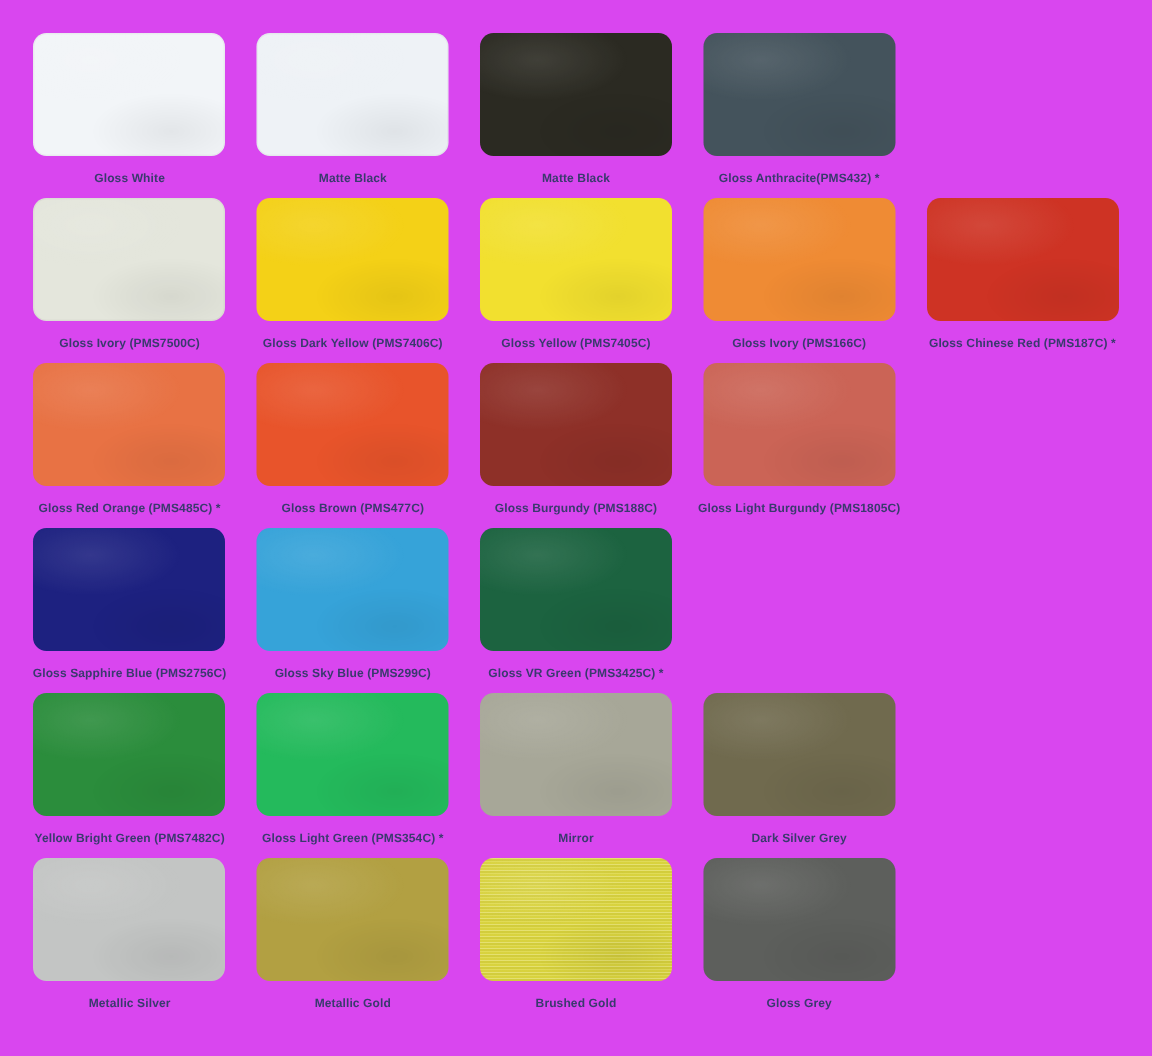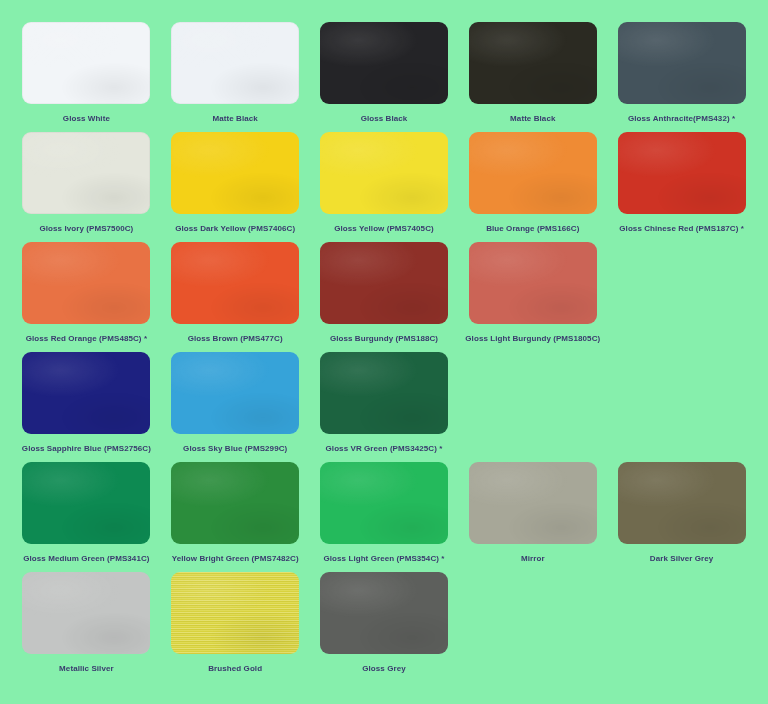--- a/index.html
+++ b/index.html
@@ -14,21 +14,21 @@
     overflow: hidden;
     font-family: "Liberation Sans", "DejaVu Sans", sans-serif;
     -webkit-font-smoothing: antialiased;
   }
 
   #swatch-chart {
     width: 768px;
     height: 704px;
     box-sizing: border-box;
     padding: 22px 12px 0 12px;
-    background: #86efac;
+    background: #d946ef;
   }
 
   .swatch-row {
     display: flex;
     flex-direction: row;
     width: 744px;
     height: 110px;
     margin: 0;
   }
 
@@ -105,24 +105,20 @@
     <div class="swatch-row">
       <div class="swatch-cell">
         <div class="swatch-chip pale" style="background-color: rgb(242, 245, 248);"></div>
         <div class="swatch-label">Gloss White</div>
       </div>
       <div class="swatch-cell">
         <div class="swatch-chip pale" style="background-color: rgb(238, 242, 246);"></div>
         <div class="swatch-label">Matte Black</div>
       </div>
       <div class="swatch-cell">
-        <div class="swatch-chip" style="background-color: rgb(36, 36, 39);"></div>
-        <div class="swatch-label">Gloss Black</div>
-      </div>
-      <div class="swatch-cell">
         <div class="swatch-chip" style="background-color: rgb(43, 42, 34);"></div>
         <div class="swatch-label">Matte Black</div>
       </div>
       <div class="swatch-cell">
         <div class="swatch-chip" style="background-color: rgb(68, 83, 92);"></div>
         <div class="swatch-label">Gloss Anthracite(PMS432) *</div>
       </div>
     </div>
     <div class="swatch-row">
       <div class="swatch-cell">
@@ -132,21 +128,21 @@
       <div class="swatch-cell">
         <div class="swatch-chip" style="background-color: rgb(244, 209, 23);"></div>
         <div class="swatch-label">Gloss Dark Yellow (PMS7406C)</div>
       </div>
       <div class="swatch-cell">
         <div class="swatch-chip" style="background-color: rgb(242, 224, 47);"></div>
         <div class="swatch-label">Gloss Yellow (PMS7405C)</div>
       </div>
       <div class="swatch-cell">
         <div class="swatch-chip" style="background-color: rgb(239, 139, 52);"></div>
-        <div class="swatch-label">Blue Orange (PMS166C)</div>
+        <div class="swatch-label">Gloss Ivory (PMS166C)</div>
       </div>
       <div class="swatch-cell">
         <div class="swatch-chip" style="background-color: rgb(206, 51, 36);"></div>
         <div class="swatch-label">Gloss Chinese Red (PMS187C) *</div>
       </div>
     </div>
     <div class="swatch-row">
       <div class="swatch-cell">
         <div class="swatch-chip" style="background-color: rgb(232, 114, 68);"></div>
         <div class="swatch-label">Gloss Red Orange (PMS485C) *</div>
@@ -173,24 +169,20 @@
         <div class="swatch-chip" style="background-color: rgb(54, 163, 217);"></div>
         <div class="swatch-label">Gloss Sky Blue (PMS299C)</div>
       </div>
       <div class="swatch-cell">
         <div class="swatch-chip" style="background-color: rgb(28, 99, 64);"></div>
         <div class="swatch-label">Gloss VR Green (PMS3425C) *</div>
       </div>
     </div>
     <div class="swatch-row">
       <div class="swatch-cell">
-        <div class="swatch-chip" style="background-color: rgb(13, 138, 82);"></div>
-        <div class="swatch-label">Gloss Medium Green (PMS341C)</div>
-      </div>
-      <div class="swatch-cell">
         <div class="swatch-chip" style="background-color: rgb(43, 141, 60);"></div>
         <div class="swatch-label">Yellow Bright Green (PMS7482C)</div>
       </div>
       <div class="swatch-cell">
         <div class="swatch-chip" style="background-color: rgb(36, 186, 92);"></div>
         <div class="swatch-label">Gloss Light Green (PMS354C) *</div>
       </div>
       <div class="swatch-cell">
         <div class="swatch-chip" style="background-color: rgb(167, 167, 152);"></div>
         <div class="swatch-label">Mirror</div>
@@ -199,20 +191,24 @@
         <div class="swatch-chip" style="background-color: rgb(112, 106, 78);"></div>
         <div class="swatch-label">Dark Silver Grey</div>
       </div>
     </div>
     <div class="swatch-row">
       <div class="swatch-cell">
         <div class="swatch-chip" style="background-color: rgb(195, 197, 196);"></div>
         <div class="swatch-label">Metallic Silver</div>
       </div>
       <div class="swatch-cell">
+        <div class="swatch-chip" style="background-color: rgb(178, 160, 66);"></div>
+        <div class="swatch-label">Metallic Gold</div>
+      </div>
+      <div class="swatch-cell">
         <div class="swatch-chip brushed" style="background-color: rgb(220, 214, 63);"></div>
         <div class="swatch-label">Brushed Gold</div>
       </div>
       <div class="swatch-cell">
         <div class="swatch-chip" style="background-color: rgb(93, 95, 92);"></div>
         <div class="swatch-label">Gloss Grey</div>
       </div>
     </div>
   </div>
 

